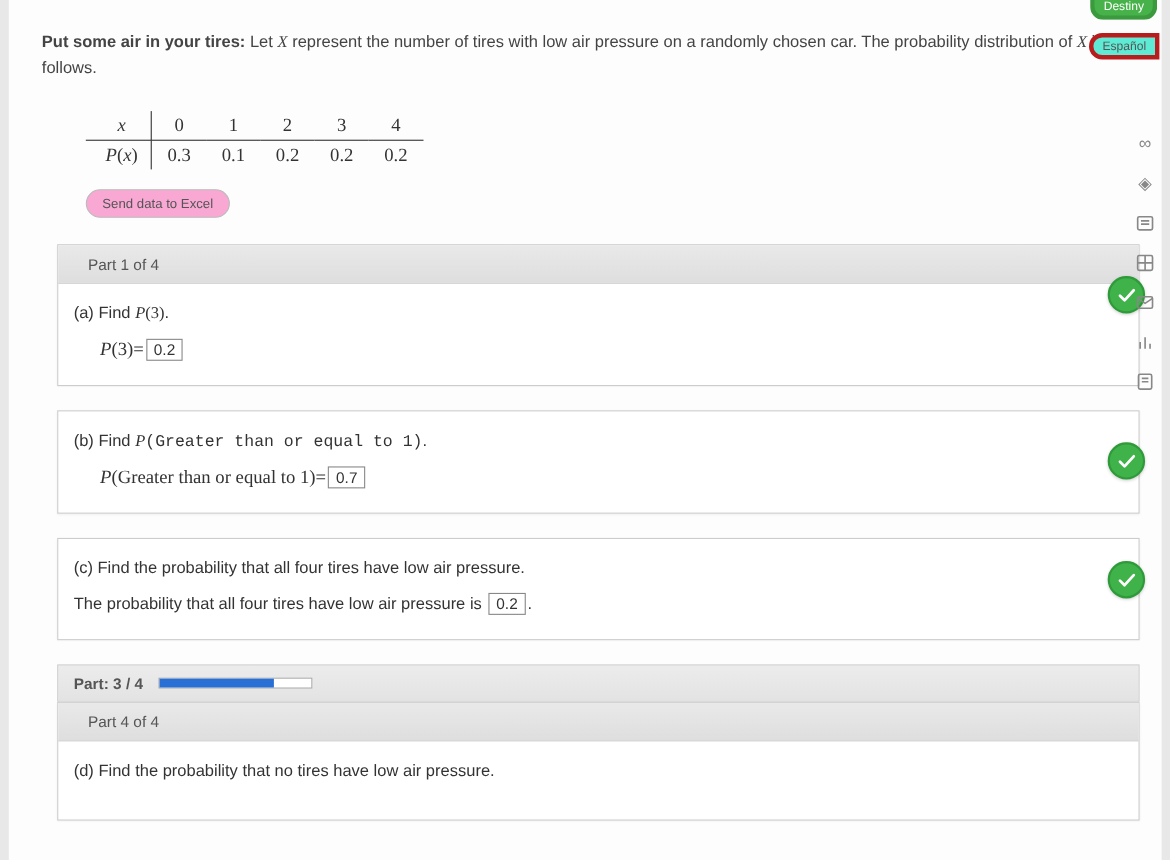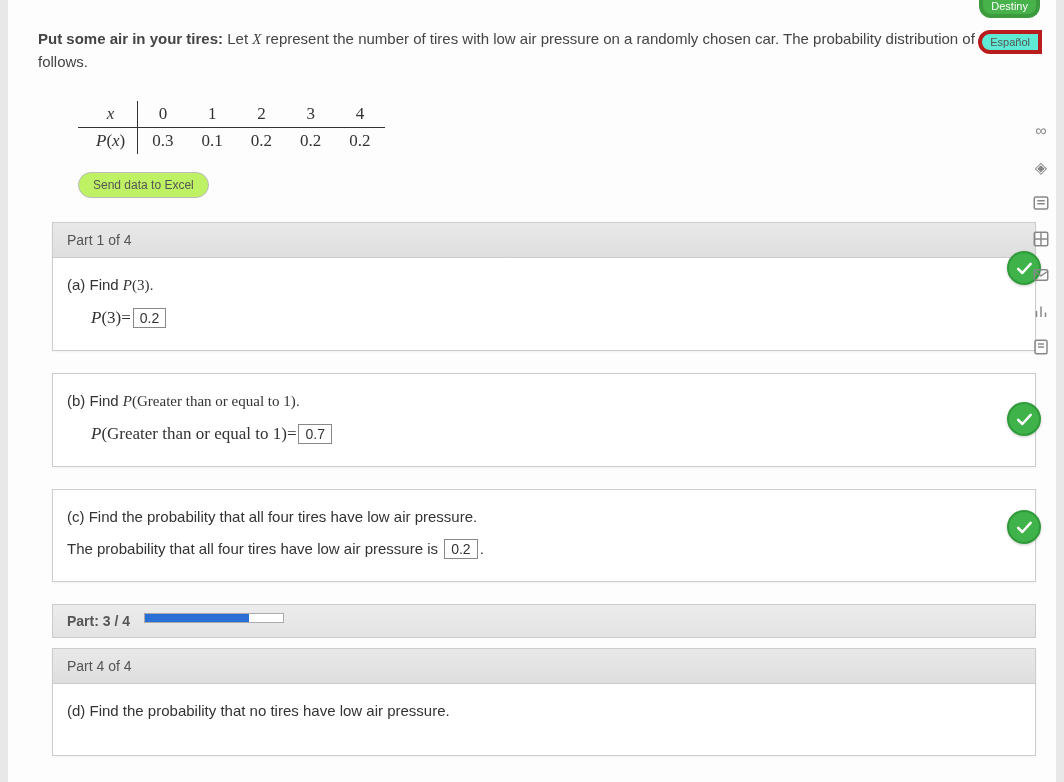--- a/index.html
+++ b/index.html
@@ -15,21 +15,21 @@
     .main-container {
       background: #fdfdfd;
       margin: 0 8px;
       min-height: 782px;
       position: relative;
       padding-top: 8px;
     }
     .top-right-badges {
       position: absolute;
       top: 0;
-      right: 16px;
+      right: 4px;
       display: flex;
       gap: 4px;
     }
     .badge {
       font-size: 11px;
       color: #555;
       border: 4px solid #b91c1c;
       border-radius: 12px;
       padding: 2px 8px;
       background: #5eead4;
@@ -57,35 +57,35 @@
     .dist-table tr:first-child td { border-bottom: 1px solid #333; }
     .dist-table td:first-child { border-right: 1px solid #333; font-style: italic; padding-left:18px; padding-right:12px;}
     .send-excel {
       margin-left: 70px;
       display: inline-block;
       border: 1px solid #bbb;
       border-radius: 14px;
       padding: 5px 14px;
       font-size: 12px;
       color: #555;
-      background: #bef264;
+      background: #f9a8d4;
       cursor: pointer;
     }
     .parts-wrap { margin: 24px 20px 0 44px; }
     .part {
       border: 1px solid #ccc;
       background: #fff;
       margin-bottom: 22px;
       position: relative;
       box-shadow: 0 1px 2px rgba(0,0,0,0.05);
     }
     .part-header {
       background: linear-gradient(#e9e9e9, #dedede);
       border-bottom: 1px solid #ccc;
-      padding: 9px 14px;
+      padding: 9px 27px;
       font-size: 14px;
       color: #555;
     }
     .part-body {
       padding: 18px 14px 22px 14px;
       font-size: 15px;
       color: #333;
     }
     .part-body .q-line { margin-bottom: 14px; }
     .answer-line { padding-left: 24px; font-family: 'Times New Roman', serif; font-size: 17px;}
@@ -111,24 +111,23 @@
       border: 2px solid #2f9a3a;
       display: flex;
       align-items: center;
       justify-content: center;
       box-shadow: 0 1px 3px rgba(0,0,0,0.2);
     }
     .check-badge svg { width: 20px; height: 20px; }
     .progress-part {
       border: 1px solid #ccc;
       background: linear-gradient(#ececec,#e3e3e3);
-      margin-bottom: 10px;
       padding: 8px 14px;
       display: flex;
-      align-items: flex-start;
+      align-items: center;
       gap: 14px;
       font-size: 14px;
       color: #555;
     }
     .progress-bar-outer {
       width: 140px;
       height: 10px;
       background: #fff;
       border: 1px solid #aaa;
       position: relative;
@@ -205,21 +204,21 @@
       </div>
       <div class="check-badge">
         <svg viewBox="0 0 24 24" fill="none" stroke="white" stroke-width="3" stroke-linecap="round" stroke-linejoin="round">
             <polyline points="5 13 10 18 20 7"></polyline>
           </svg>
       </div>
     </div>
 
     <div class="part">
       <div class="part-body">
-        <div class="q-line">(b) Find <span style="font-family:'Times New Roman',serif;font-style:italic;">P</span><span style="font-family:Liberation Serif, serif;">(Greater than or equal to 1)</span>.</div>
+        <div class="q-line">(b) Find <span style="font-family:'Times New Roman',serif;font-style:italic;">P</span><span style="font-family:Liberation Mono, monospace;">(Greater than or equal to 1)</span>.</div>
         <div class="answer-line">
           <span style="font-style:italic;">P</span>(Greater than or equal to 1)=<span class="answer-box">0.7</span>
         </div>
       </div>
       <div class="check-badge">
         <svg viewBox="0 0 24 24" fill="none" stroke="white" stroke-width="3" stroke-linecap="round" stroke-linejoin="round">
             <polyline points="5 13 10 18 20 7"></polyline>
           </svg>
       </div>
     </div>

